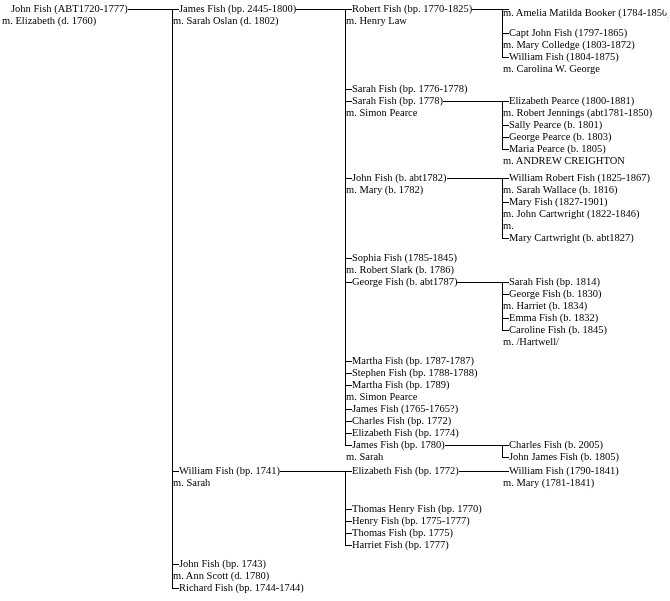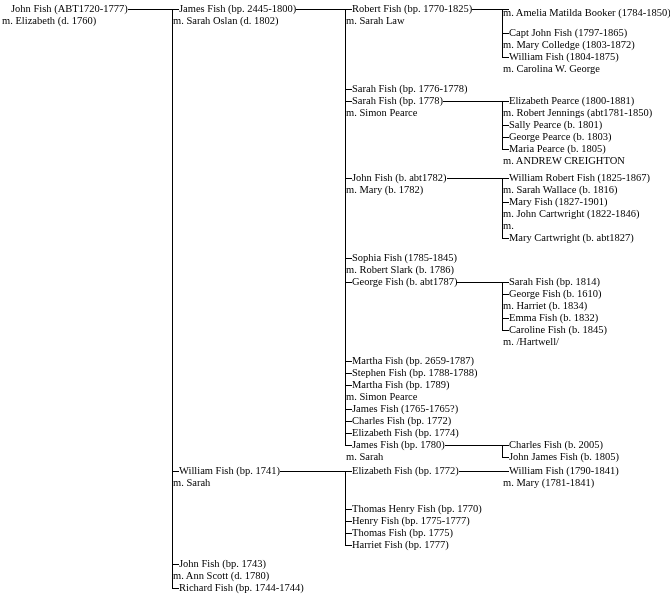--- a/index.html
+++ b/index.html
@@ -6,20 +6,21 @@
   #canvas {
     position: relative;
     width: 670px;
     height: 601px;
     background: #ffffff;
     font-family: "Liberation Serif", "DejaVu Serif", serif;
     font-size: 10.5px;
     line-height: 12px;
     color: #000000;
     overflow: hidden;
+    border-radius: 26px;
   }
   .t {            
     position: absolute;
     white-space: nowrap;
     background: #ffffff;
     z-index: 1;
   }
   .m {            
     position: absolute;
     white-space: nowrap;
@@ -88,30 +89,30 @@
 
   <span class="t" style="left:179px;top:3px">James Fish (bp. 2445-1800)</span>
   <span class="m" style="left:173px;top:15px">m. Sarah Oslan (d. 1802)</span>
   <span class="t" style="left:179px;top:465px">William Fish (bp. 1741)</span>
   <span class="m" style="left:173px;top:477px">m. Sarah</span>
   <span class="t" style="left:179px;top:558px">John Fish (bp. 1743)</span>
   <span class="m" style="left:173px;top:570px">m. Ann Scott (d. 1780)</span>
   <span class="t" style="left:179px;top:582px">Richard Fish (bp. 1744-1744)</span>
 
   <span class="t" style="left:352px;top:3px">Robert Fish (bp. 1770-1825)</span>
-  <span class="m" style="left:346px;top:15px">m. Sarah Law</span>
+  <span class="m" style="left:346px;top:15px">m. Henry Law</span>
   <span class="t" style="left:352px;top:83px">Sarah Fish (bp. 1776-1778)</span>
   <span class="t" style="left:352px;top:95px">Sarah Fish (bp. 1778)</span>
   <span class="m" style="left:346px;top:107px">m. Simon Pearce</span>
   <span class="t" style="left:352px;top:172px">John Fish (b. abt1782)</span>
   <span class="m" style="left:346px;top:184px">m. Mary (b. 1782)</span>
   <span class="t" style="left:352px;top:252px">Sophia Fish (1785-1845)</span>
   <span class="m" style="left:346px;top:264px">m. Robert Slark (b. 1786)</span>
   <span class="t" style="left:352px;top:276px">George Fish (b. abt1787)</span>
-  <span class="t" style="left:352px;top:355px">Martha Fish (bp. 2659-1787)</span>
+  <span class="t" style="left:352px;top:355px">Martha Fish (bp. 1787-1787)</span>
   <span class="t" style="left:352px;top:367px">Stephen Fish (bp. 1788-1788)</span>
   <span class="t" style="left:352px;top:379px">Martha Fish (bp. 1789)</span>
   <span class="m" style="left:346px;top:391px">m. Simon Pearce</span>
   <span class="t" style="left:352px;top:403px">James Fish (1765-1765?)</span>
   <span class="t" style="left:352px;top:415px">Charles Fish (bp. 1772)</span>
   <span class="t" style="left:352px;top:427px">Elizabeth Fish (bp. 1774)</span>
   <span class="t" style="left:352px;top:439px">James Fish (bp. 1780)</span>
   <span class="m" style="left:346px;top:451px">m. Sarah</span>
 
   <span class="t" style="left:352px;top:465px">Elizabeth Fish (bp. 1772)</span>
@@ -134,21 +135,21 @@
   <span class="m" style="left:503px;top:155px">m. ANDREW CREIGHTON</span>
 
   <span class="t" style="left:509px;top:172px">William Robert Fish (1825-1867)</span>
   <span class="m" style="left:503px;top:184px">m. Sarah Wallace (b. 1816)</span>
   <span class="t" style="left:509px;top:196px">Mary Fish (1827-1901)</span>
   <span class="m" style="left:503px;top:208px">m. John Cartwright (1822-1846)</span>
   <span class="m" style="left:503px;top:220px">m.</span>
   <span class="t" style="left:509px;top:232px">Mary Cartwright (b. abt1827)</span>
 
   <span class="t" style="left:509px;top:276px">Sarah Fish (bp. 1814)</span>
-  <span class="t" style="left:509px;top:288px">George Fish (b. 1610)</span>
+  <span class="t" style="left:509px;top:288px">George Fish (b. 1830)</span>
   <span class="m" style="left:503px;top:300px">m. Harriet (b. 1834)</span>
   <span class="t" style="left:509px;top:312px">Emma Fish (b. 1832)</span>
   <span class="t" style="left:509px;top:324px">Caroline Fish (b. 1845)</span>
   <span class="m" style="left:503px;top:336px">m. /Hartwell/</span>
 
   <span class="t" style="left:509px;top:439px">Charles Fish (b. 2005)</span>
   <span class="t" style="left:509px;top:451px">John James Fish (b. 1805)</span>
 
   <span class="t" style="left:509px;top:465px">William Fish (1790-1841)</span>
   <span class="m" style="left:503px;top:477px">m. Mary (1781-1841)</span>

